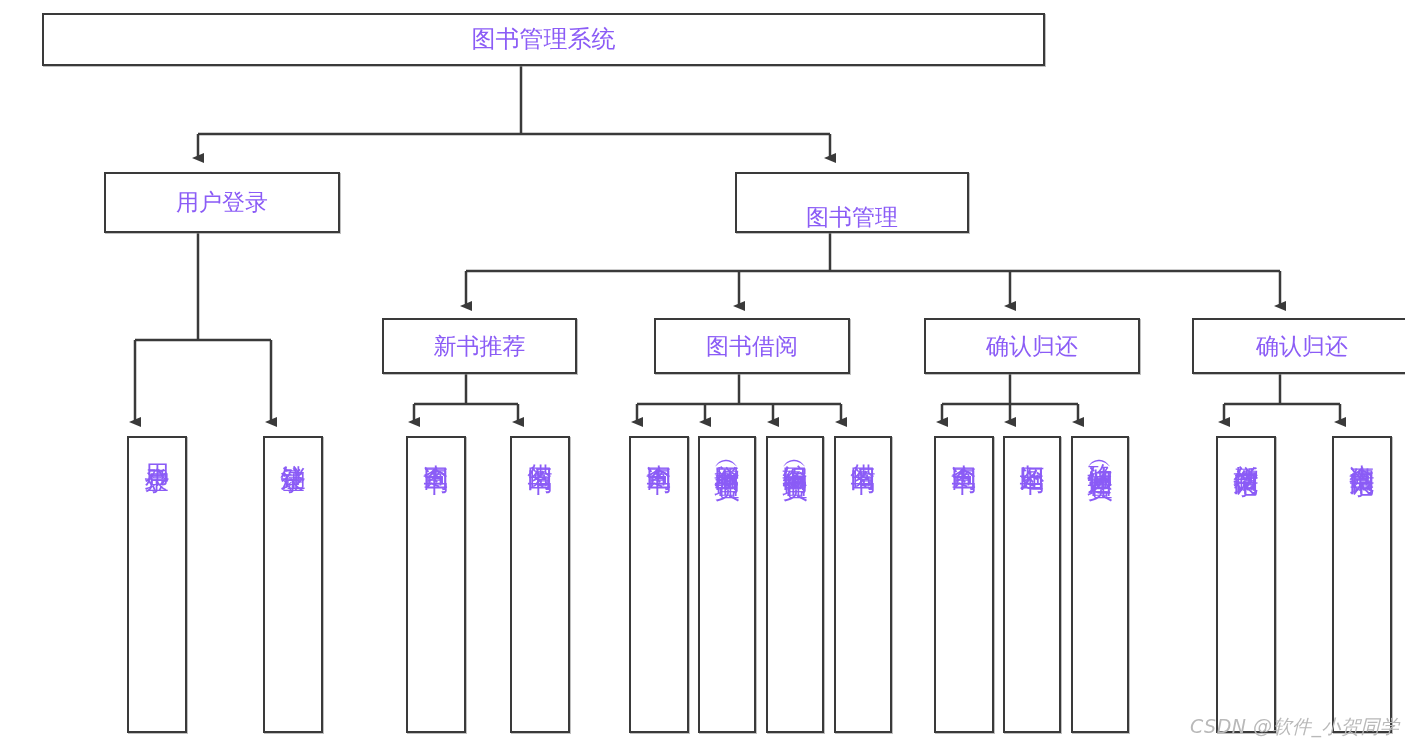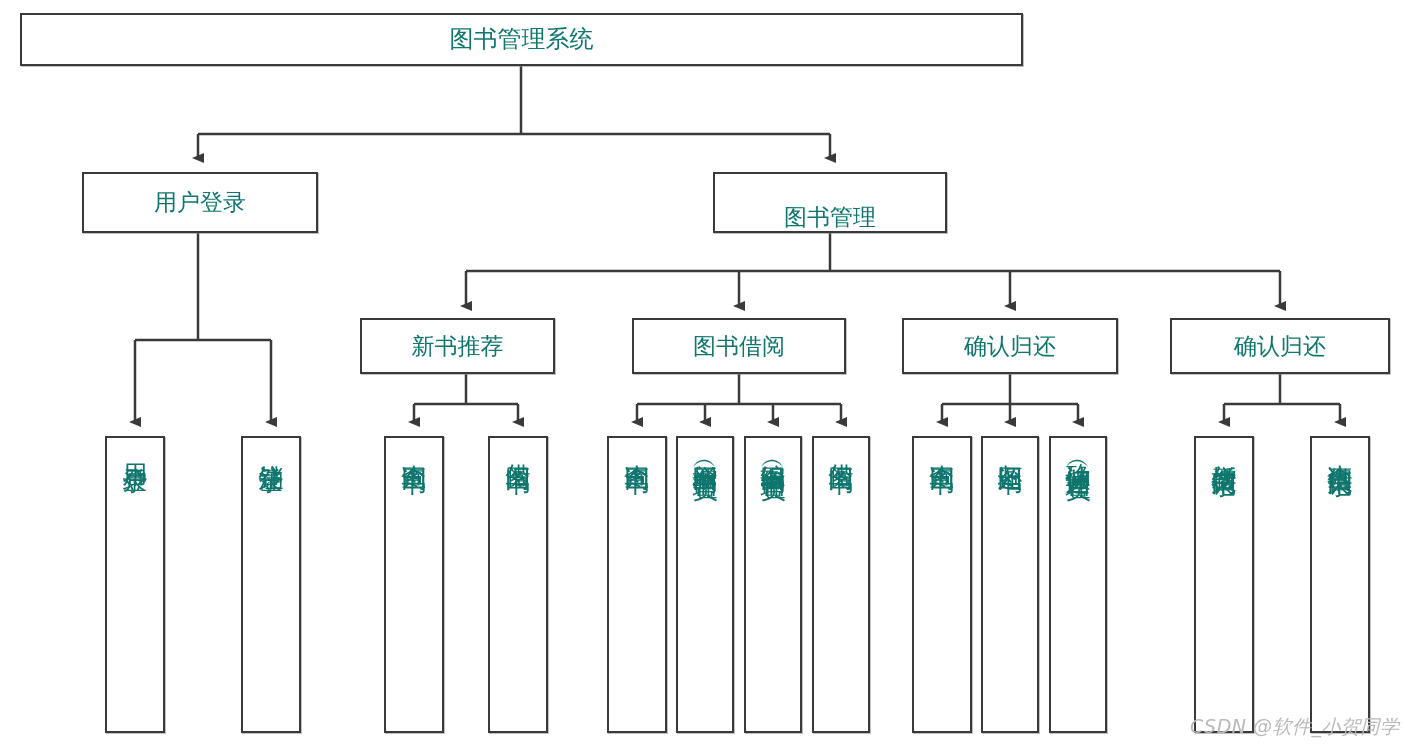--- a/index.html
+++ b/index.html
@@ -26,22 +26,23 @@
     pointer-events: none;
   }
   .node {
     position: absolute;
     box-sizing: border-box;
     background: #ffffff;
     border: 2.5px solid #3a3a3a;
     display: flex;
     align-items: center;
     justify-content: center;
-    color: #0f766e;
+    color: #8b5cf6;
     box-shadow: 1px 1px 0 rgba(140,140,140,0.55);
+    margin-left: 22px;
   }
   .node .lbl {
     display: block;
     text-align: center;
     line-height: 1.22;
     white-space: nowrap;
   }
   
   .node.h .lbl {
     writing-mode: horizontal-tb;
@@ -131,21 +132,21 @@
   <div class="node h" style="left:82px; top:172px; width:236px; height:61px;">
     <span class="lbl">用户登录</span>
   </div>
   <div class="node h" style="left:713px; top:172px; width:234px; height:61px;align-items:flex-end;">
     <span class="lbl">图书管理</span>
   </div>
 
   <div class="node h" style="left:360px; top:318px; width:195px; height:56px;">
     <span class="lbl">新书推荐</span>
   </div>
-  <div class="node h" style="left:632px; top:318px; width:214px; height:56px;">
+  <div class="node h" style="left:632px; top:318px; width:196px; height:56px;">
     <span class="lbl">图书借阅</span>
   </div>
   <div class="node h" style="left:902px; top:318px; width:216px; height:56px;">
     <span class="lbl">确认归还</span>
   </div>
   <div class="node h" style="left:1170px; top:318px; width:220px; height:56px;">
     <span class="lbl">确认归还</span>
   </div>
 
   <div class="node v" style="left:105px; top:436px; width:60px; height:297px;">

